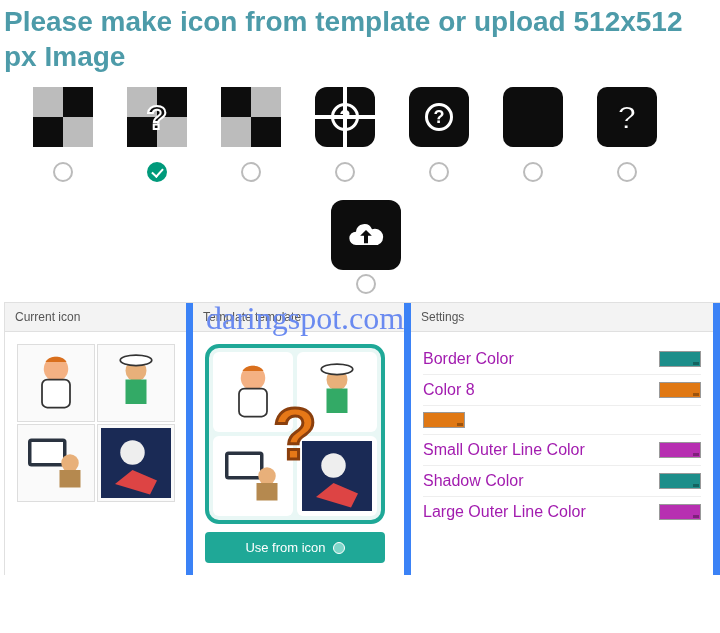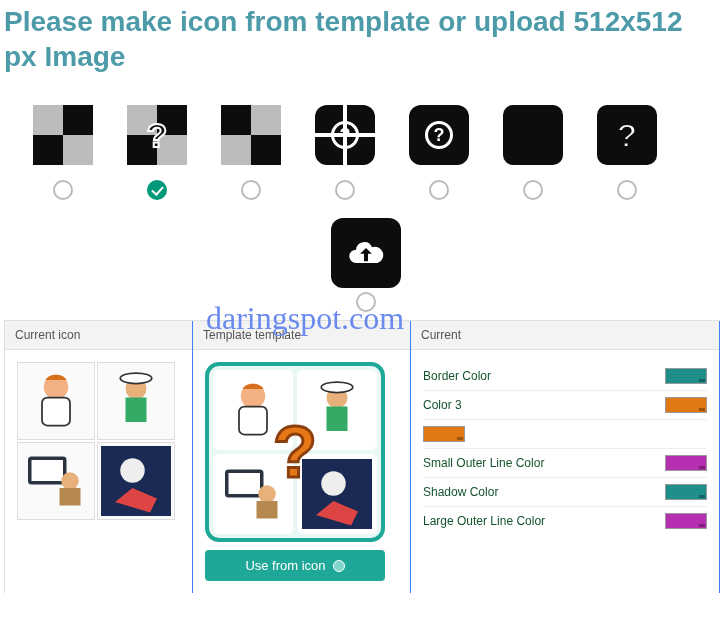--- a/index.html
+++ b/index.html
@@ -1,44 +1,44 @@
 <!DOCTYPE html>
 <html><head>
 <meta charset="utf-8">
 <style>
 *{box-sizing:border-box;margin:0;padding:0}
 body{font-family:Arial,Helvetica,sans-serif;background:#fff;width:720px;padding:4px 0 0 4px}
-.title{color:#4d9ba9;font-size:28px;font-weight:600;line-height:1.25;margin-bottom:28px;padding-right:20px}
+.title{color:#4d9ba9;font-size:28px;font-weight:600;line-height:1.25;margin-bottom:10px;padding-right:20px}
 .tpl-row{display:flex;gap:28px;padding-left:26px;margin-bottom:12px}
 .tpl{width:66px;height:66px;display:flex;align-items:center;justify-content:center}
 .radio-row{display:flex;gap:28px;padding-left:26px;margin-bottom:18px}
 .radio-cell{width:66px;display:flex;justify-content:center}
 .radio{width:20px;height:20px;border:2px solid #bbb;border-radius:50%;background:#fff;cursor:pointer}
 .radio.sel{border-color:#009a7b;background:#009a7b;position:relative}
 .radio.sel::after{content:"";position:absolute;left:5px;top:2px;width:5px;height:9px;border:solid #fff;border-width:0 2.5px 2.5px 0;transform:rotate(42deg)}
 .upload-wrap{display:flex;justify-content:center;margin-bottom:4px;padding-left:8px}
 .upload{width:70px;height:70px;background:#0d0d0d;border-radius:12px;display:flex;align-items:center;justify-content:center}
 .upload-radio{display:flex;justify-content:center;margin-bottom:8px;padding-left:8px}
 .watermark{position:absolute;left:206px;top:300px;color:#6a8af0;font-size:32px;pointer-events:none;font-family:Georgia,serif}
 .panels{display:flex;border-top:1px solid #e0e0e0;border-left:1px solid #e0e0e0}
-.panel{border-right:1px solid #3b82f6}
+.panel{border-right:7px solid #3b82f6}
 .panel-h{background:#f3f3f3;border-bottom:1px solid #e0e0e0;padding:7px 10px;font-size:12px;color:#555}
 .panel-b{padding:12px}
 .p1{width:188px}.p2{width:218px}.p3{flex:1}
 .curicon{width:160px;height:160px;position:relative}
 .quad{position:absolute;width:78px;height:78px;border:1px solid #ddd;background:#fafafa;display:flex;align-items:center;justify-content:center}
 .q1{left:0;top:0}.q2{left:80px;top:0}.q3{left:0;top:80px}.q4{left:80px;top:80px}
 .preview{width:180px;height:180px;border:4px solid #1fa897;border-radius:14px;background:#e9f7f5;position:relative;display:grid;grid-template-columns:1fr 1fr;grid-template-rows:1fr 1fr;gap:4px;padding:4px}
 .pcell{background:#fff;border-radius:6px;display:flex;align-items:center;justify-content:center;overflow:hidden}
 .bigq{position:absolute;left:50%;top:50%;transform:translate(-50%,-50%);font-size:72px;font-weight:900;color:#e67817;-webkit-text-stroke:3px #8a3f0d}
 .usebtn{margin-top:8px;width:180px;background:#1fa897;color:#fff;border:none;border-radius:4px;padding:8px 6px;font-size:13px;cursor:pointer;display:flex;align-items:center;justify-content:center;gap:7px}
 .usebtn .dot{width:12px;height:12px;border-radius:50%;background:#7fd6c9;border:1px solid #fff}
 .setting{display:flex;align-items:center;border-bottom:1px solid #eee;padding:6px 0}
 .setting:last-child{border-bottom:none}
-.setting-label{flex:1;font-size:12px;color:#14532d}
+.setting-label{flex:1;font-size:16px;color:#a21caf}
 .swatch{width:42px;height:16px;border:1px solid #999;cursor:pointer;position:relative}
 .swatch::after{content:"";position:absolute;right:1px;bottom:1px;width:6px;height:3px;background:rgba(0,0,0,.3)}
 
 .t-check{display:grid;grid-template-columns:1fr 1fr;grid-template-rows:1fr 1fr;width:60px;height:60px}
 .t-check div:nth-child(1){background:#bcbcbc}.t-check div:nth-child(2){background:#0d0d0d}
 .t-check div:nth-child(3){background:#0d0d0d}.t-check div:nth-child(4){background:#bcbcbc}
 .t-check2 div:nth-child(1){background:#0d0d0d}.t-check2 div:nth-child(2){background:#bcbcbc}
 .t-check2 div:nth-child(3){background:#bcbcbc}.t-check2 div:nth-child(4){background:#0d0d0d}
 .qmark{position:absolute;font-size:34px;font-weight:900;color:#0d0d0d;-webkit-text-stroke:2px #fff}
 .t-round{width:60px;height:60px;background:#0d0d0d;border-radius:12px;position:relative;display:flex;align-items:center;justify-content:center}
@@ -214,28 +214,28 @@
         <div class="bigq">?</div>
       </div>
       <button class="usebtn">
         <span>Use from icon</span>
         <span class="dot"></span>
       </button>
     </div>
   </div>
 
   <div class="panel p3">
-    <div class="panel-h">Current</div>
+    <div class="panel-h">Settings</div>
     <div class="panel-b" id="settings-body">
         <div class="setting">
           <div class="setting-label">Border Color</div>
           <div class="swatch" style="background: rgb(29, 142, 138);"></div>
         </div>
         <div class="setting">
-          <div class="setting-label">Color 3</div>
+          <div class="setting-label">Color 8</div>
           <div class="swatch" style="background: rgb(224, 120, 20);"></div>
         </div>
         <div class="setting">
           <div class="swatch" style="background: rgb(224, 120, 20);"></div>
         </div>
         <div class="setting">
           <div class="setting-label">Small Outer Line Color</div>
           <div class="swatch" style="background: rgb(183, 47, 177);"></div>
         </div>
         <div class="setting">

